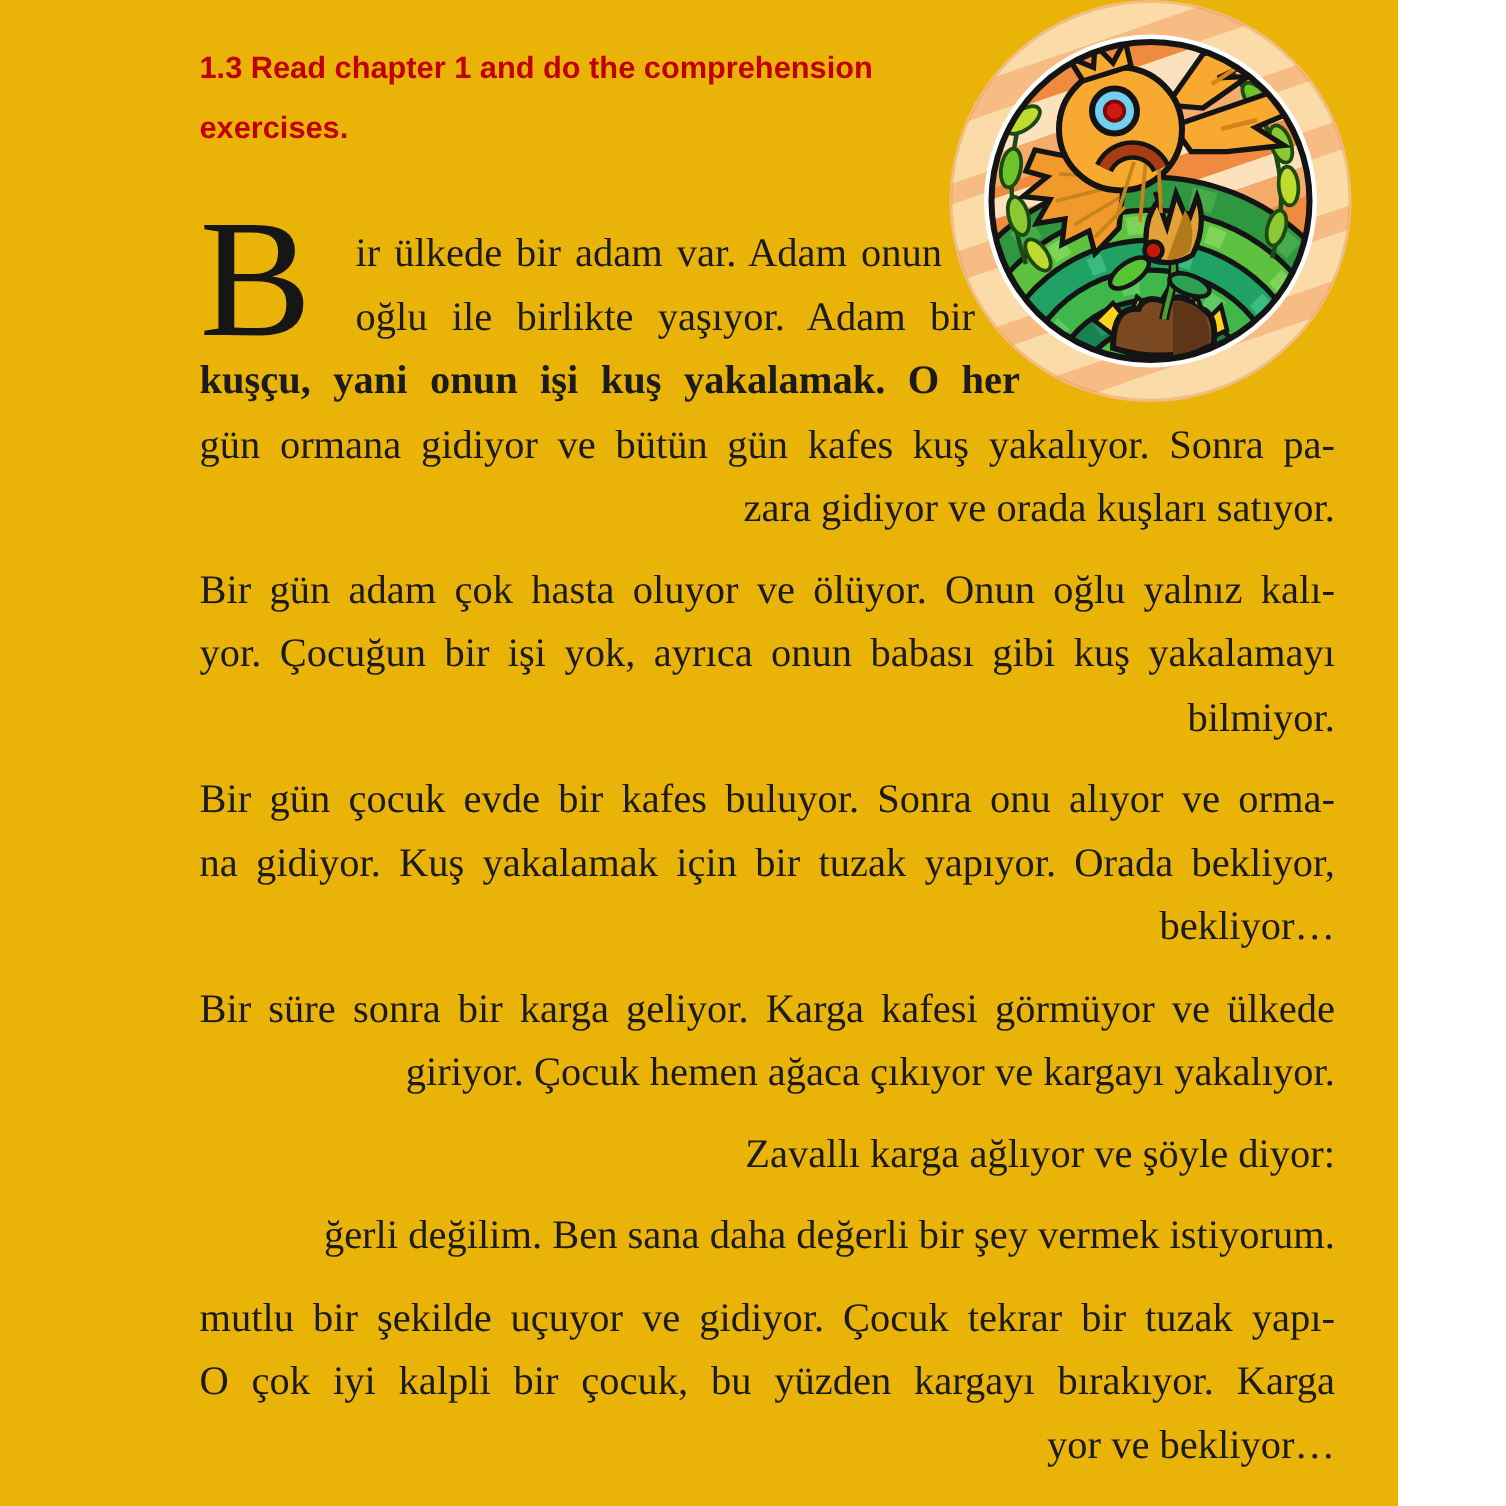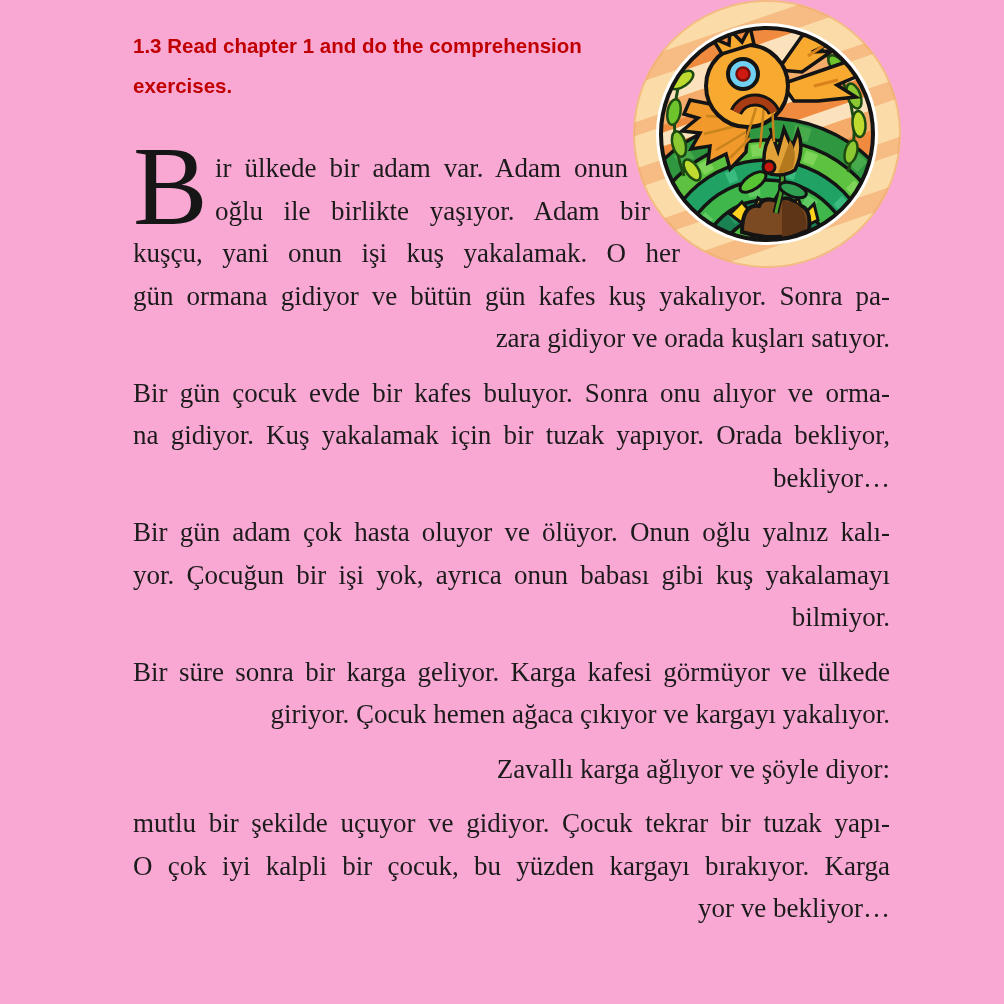--- a/index.html
+++ b/index.html
@@ -1,31 +1,31 @@
 <!DOCTYPE html>
 <html><head>
 <meta charset="utf-8">
 <style>
   html,body{margin:0;padding:0;background:#fff;}
-  .page{position:relative;width:1004px;height:1004px;background:#f9a8d4;overflow:hidden;
+  .page{position:relative;width:932px;height:1004px;background:#eab308;overflow:hidden;
         font-family:"Liberation Serif",serif;}
   .heading{position:absolute;left:133px;top:26px;width:495px;
            font-family:"Liberation Sans",sans-serif;font-weight:700;
            font-size:20.5px;line-height:40px;color:#c00000;}
   .textcol{position:absolute;left:133px;top:147px;width:757px;
            font-size:27px;color:#1b1b1b;}
   .para{margin:0 0 12px 0;}
   .line{height:42.5px;line-height:42.5px;overflow:hidden;text-align:justify;}
   .line.just::after{content:"";display:inline-block;width:100%;height:0;}
   .line.last{text-align:right;}
   
-  .indent-cap{margin-left:82px;font-family:Liberation Serif, serif;}
+  .indent-cap{margin-left:104px;font-family:Liberation Serif, serif;}
   .mr-a{margin-right:262px;}
   .mr-b{margin-right:240px;}
-  .mr-c{margin-right:210px;}
+  .mr-c{margin-right:210px;font-weight:bold;}
   .dropcap{position:absolute;left:0;top:-17px;font-size:112px;line-height:1;
            color:#161616;font-family:"Liberation Serif",serif;}
   .illustration{position:absolute;left:632px;top:0;width:272px;height:272px;}
 </style>
 </head>
 <body>
 
 <div class="page">
 
   <div class="heading">1.3 Read chapter 1 and do the comprehension exercises.</div>
@@ -146,41 +146,42 @@
     <div class="para" style="position:relative;">
       <span class="dropcap">B</span>
       <div class="line just indent-cap mr-a">ir ülkede bir adam var. Adam onun</div>
       <div class="line just indent-cap mr-b">oğlu ile birlikte yaşıyor. Adam bir</div>
       <div class="line just mr-c">kuşçu, yani onun işi kuş yakalamak. O her</div>
       <div class="line just">gün ormana gidiyor ve bütün gün kafes kuş yakalıyor. Sonra pa-</div>
       <div class="line last">zara gidiyor ve orada kuşları satıyor.</div>
     </div>
 
     <div class="para">
+      <div class="line just">Bir gün adam çok hasta oluyor ve ölüyor. Onun oğlu yalnız kalı-</div>
+      <div class="line just">yor. Çocuğun bir işi yok, ayrıca onun babası gibi kuş yakalamayı</div>
+      <div class="line last">bilmiyor.</div>
+    </div>
+
+    <div class="para">
       <div class="line just">Bir gün çocuk evde bir kafes buluyor. Sonra onu alıyor ve orma-</div>
       <div class="line just">na gidiyor. Kuş yakalamak için bir tuzak yapıyor. Orada bekliyor,</div>
       <div class="line last">bekliyor…</div>
-    </div>
-
-    <div class="para">
-      <div class="line just">Bir gün adam çok hasta oluyor ve ölüyor. Onun oğlu yalnız kalı-</div>
-      <div class="line just">yor. Çocuğun bir işi yok, ayrıca onun babası gibi kuş yakalamayı</div>
-      <div class="line last">bilmiyor.</div>
     </div>
 
     <div class="para">
       <div class="line just">Bir süre sonra bir karga geliyor. Karga kafesi görmüyor ve ülkede</div>
       <div class="line last">giriyor. Çocuk hemen ağaca çıkıyor ve kargayı yakalıyor.</div>
     </div>
 
     <div class="para">
       <div class="line last">Zavallı karga ağlıyor ve şöyle diyor:</div>
     </div>
 
     <div class="para">
+      <div class="line last">ğerli değilim. Ben sana daha değerli bir şey vermek istiyorum.</div>
     </div>
 
     <div class="para">
       <div class="line just">mutlu bir şekilde uçuyor ve gidiyor. Çocuk tekrar bir tuzak yapı-</div>
       <div class="line just">O çok iyi kalpli bir çocuk, bu yüzden kargayı bırakıyor. Karga</div>
       <div class="line last">yor ve bekliyor…</div>
     </div>
   </div>
 
 </div>

